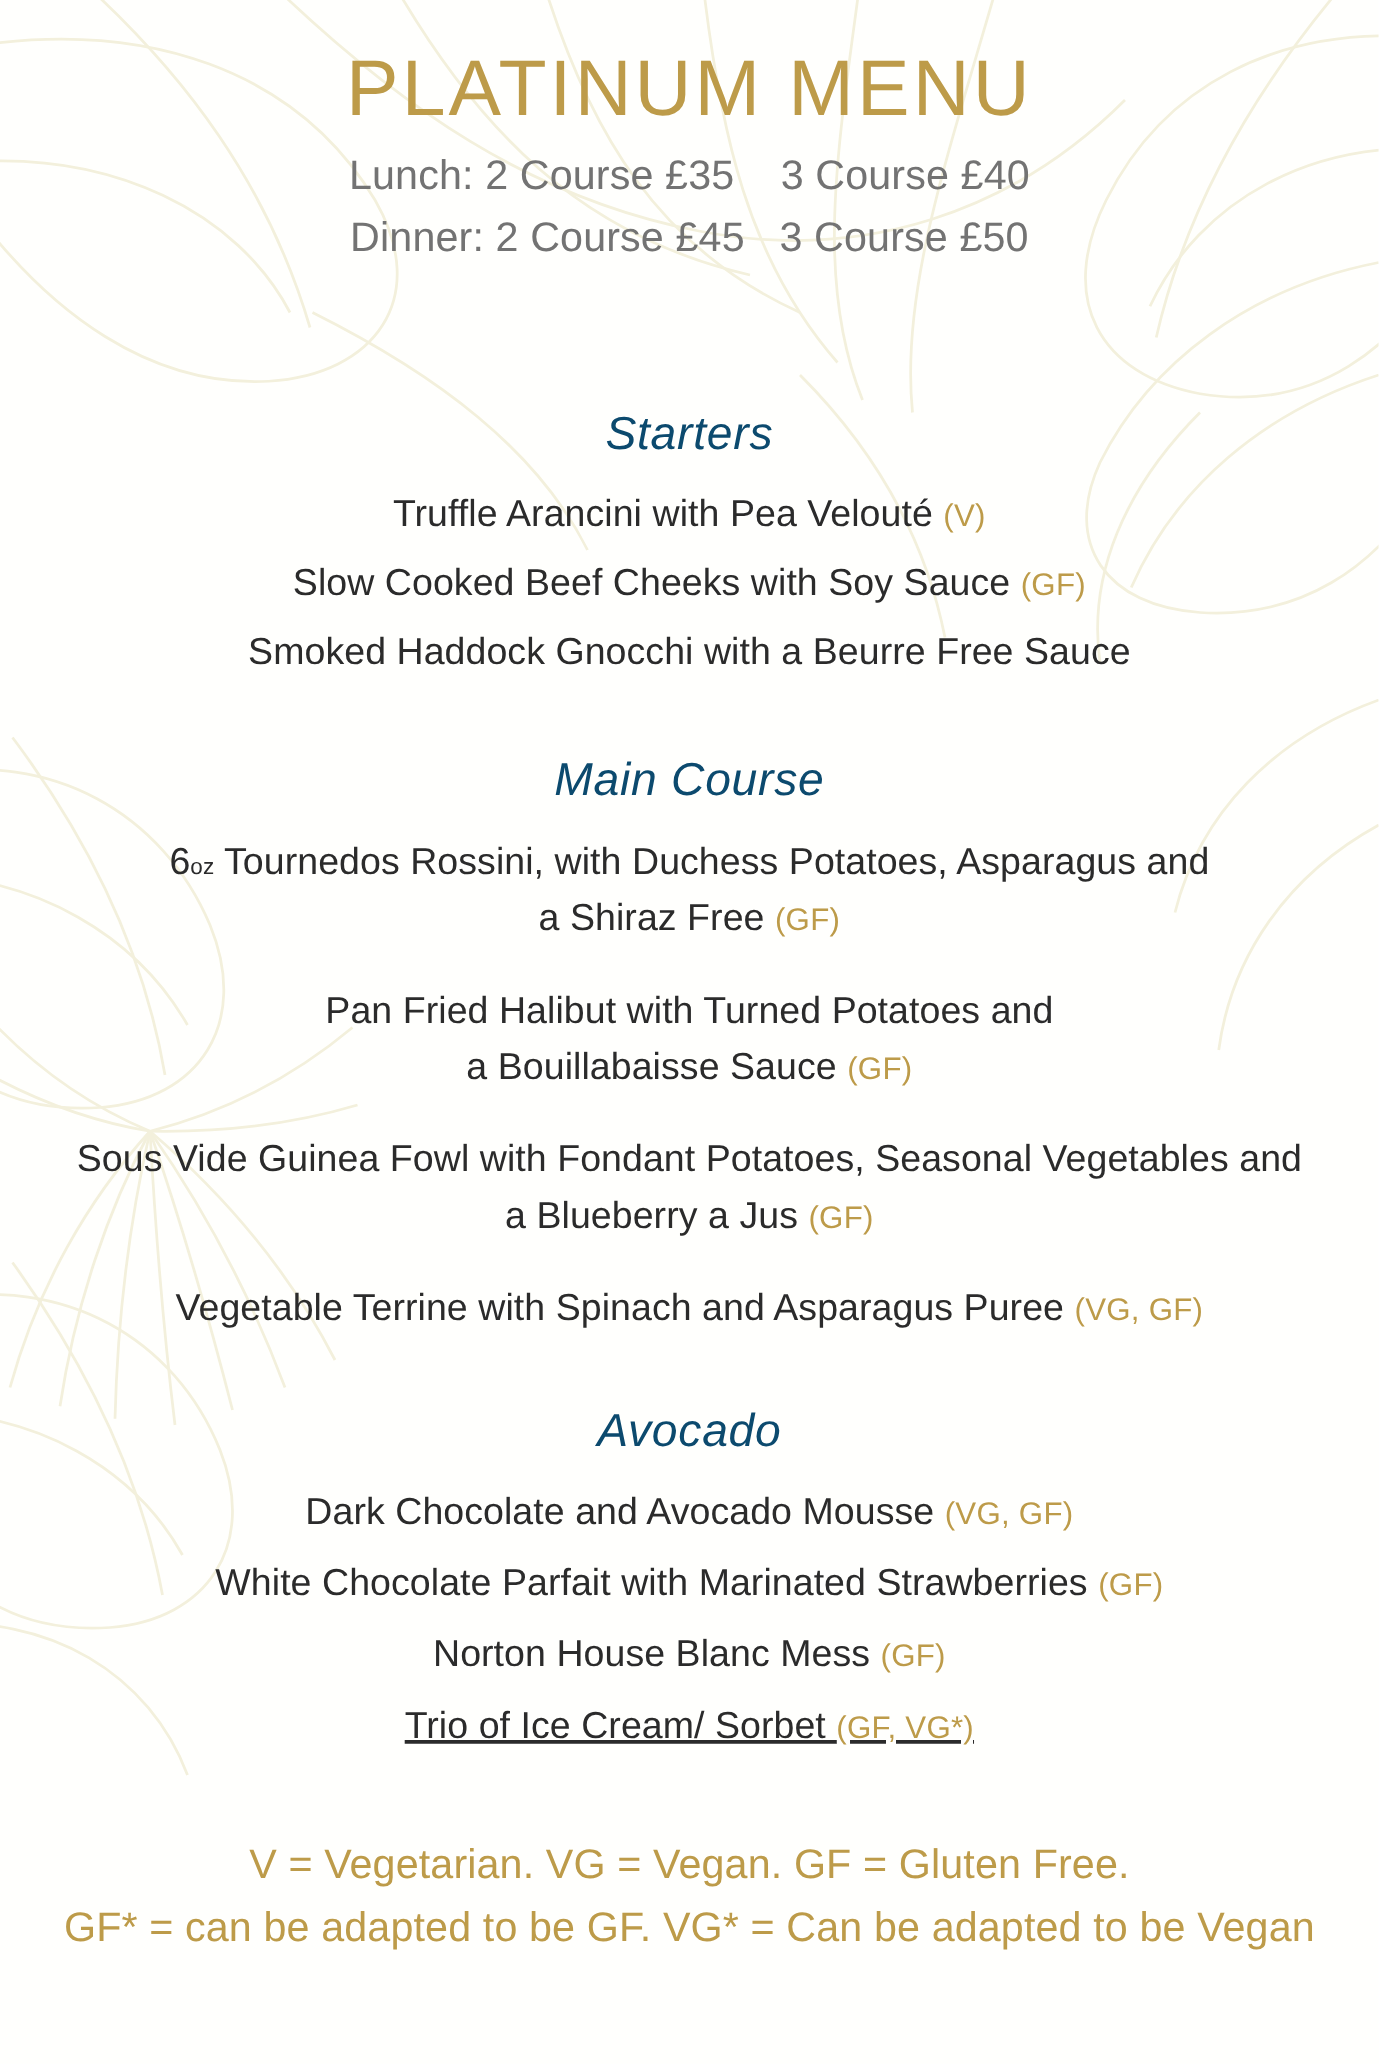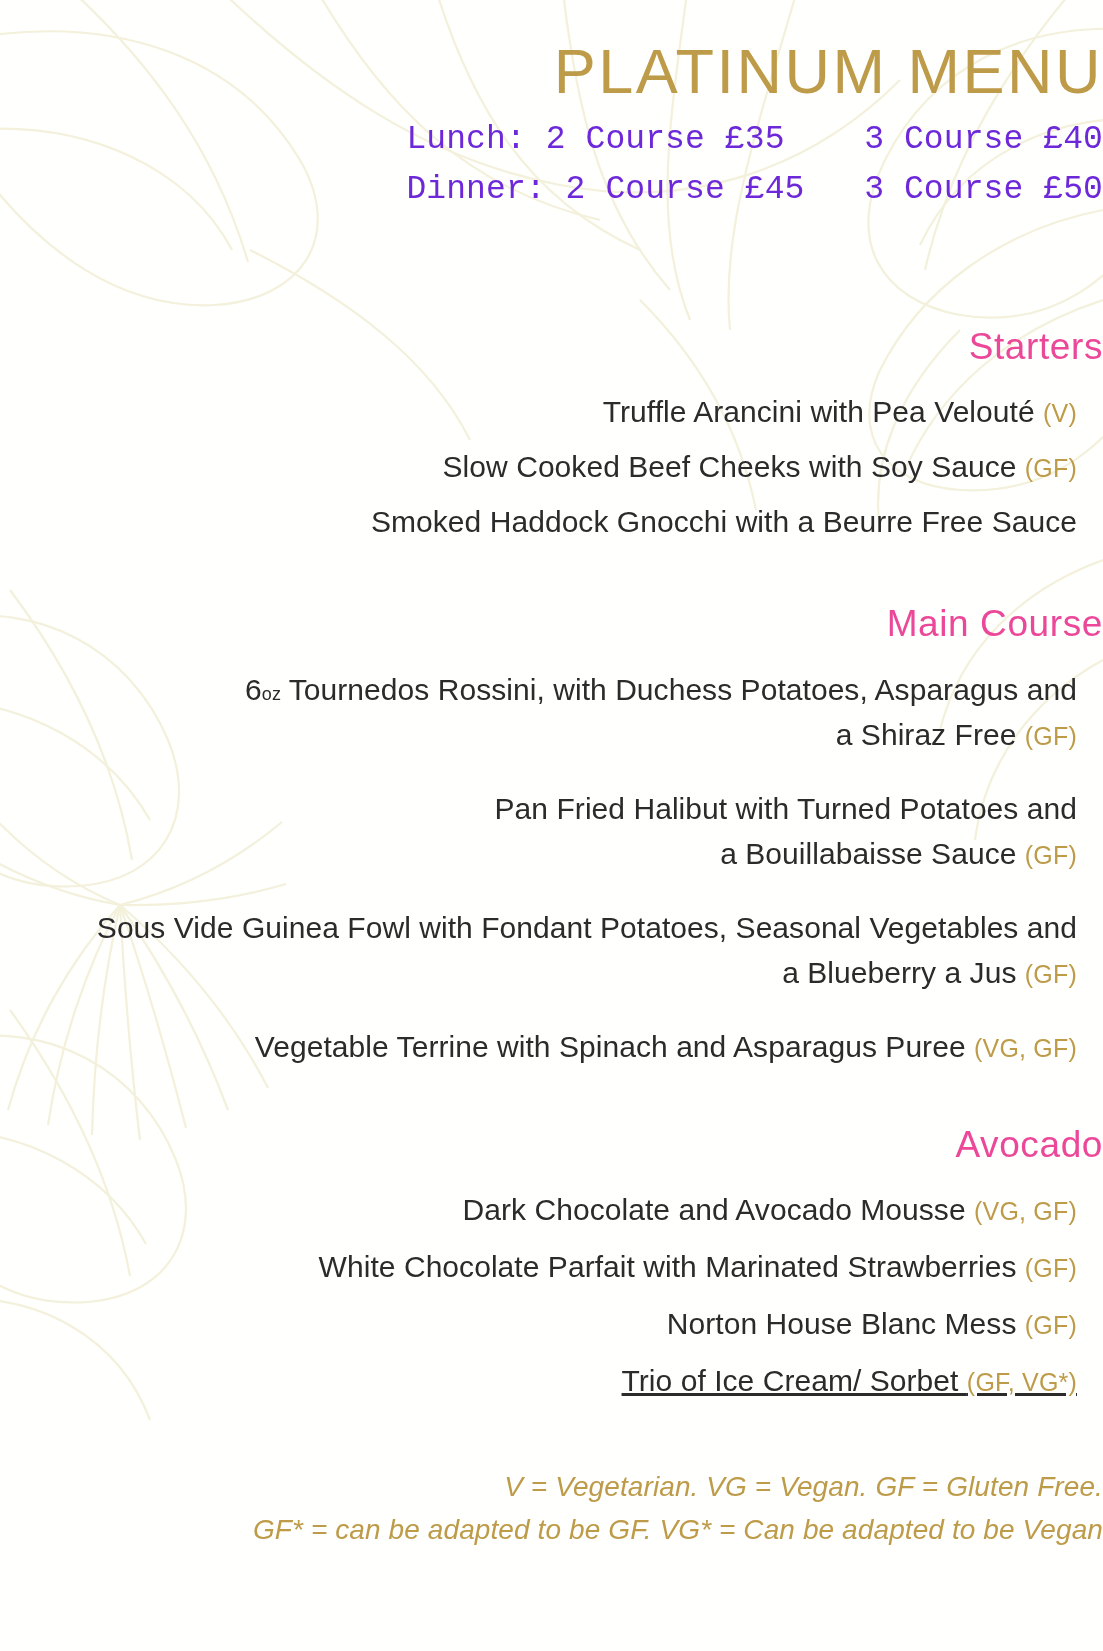--- a/index.html
+++ b/index.html
@@ -26,57 +26,57 @@
     pointer-events: none;
     z-index: 0;
   }
 
   
   .content {
     position: relative;
     z-index: 2;
     width: 100%;
     height: 100%;
-    text-align: right;
+    text-align: center;
     border-radius: 21px;
   }
 
   .menu-title {
     font-family: "Liberation Sans", sans-serif;
     font-size: 63px;
     font-weight: 300;
     letter-spacing: 2.5px;
     color: #bd9b49;
     margin: 0;
     padding-top: 36px;
     line-height: 1.12;
   }
 
   .price-lines {
     margin-top: 8px;
   }
   .price-line {
     font-size: 33px;
     font-weight: 400;
-    color: #6d28d9;
+    color: #737373;
     line-height: 1.52;
     letter-spacing: 0.1px;
     white-space: pre;
-    font-family: Liberation Mono, monospace;
   }
 
   .section {
     margin-top: 0;
   }
   .section-title {
     font-size: 37px;
     font-weight: 300;
-    color: #ec4899;
+    color: #0c4a6e;
     letter-spacing: 0.6px;
     line-height: 1.1;
+    font-style: italic;
   }
 
   .dish {
     font-size: 30px;
     font-weight: 400;
     color: #2b2b2b;
     line-height: 1.2;
     letter-spacing: 0.05px;
     padding: 0 26px;
   }
@@ -104,25 +104,24 @@
   .mains .dish:last-child { margin-bottom: 0; }
   .mains .dish-line + .dish-line { margin-top: 9px; }
 
   .sp-desserts-top { height: 60px; }
   .sp-desserts-gap { height: 26px; }
   .desserts .dish { margin-bottom: 21px; }
   .desserts .dish:last-child { margin-bottom: 0; text-decoration: underline; }
 
   .sp-footer-top { height: 66px; }
   .footer-note {
-    font-size: 28px;
+    font-size: 33px;
     color: #bd9b49;
     line-height: 1.55;
     letter-spacing: 0.1px;
-    font-style: italic;
   }
 </style>
 </head>
 <body>
 
 <div class="page">
 
   <svg class="watermark" viewBox="0 0 1103 1651" preserveAspectRatio="none" aria-hidden="true">
     <g fill="none" stroke="#f3f0dc" stroke-width="2.2">
 

